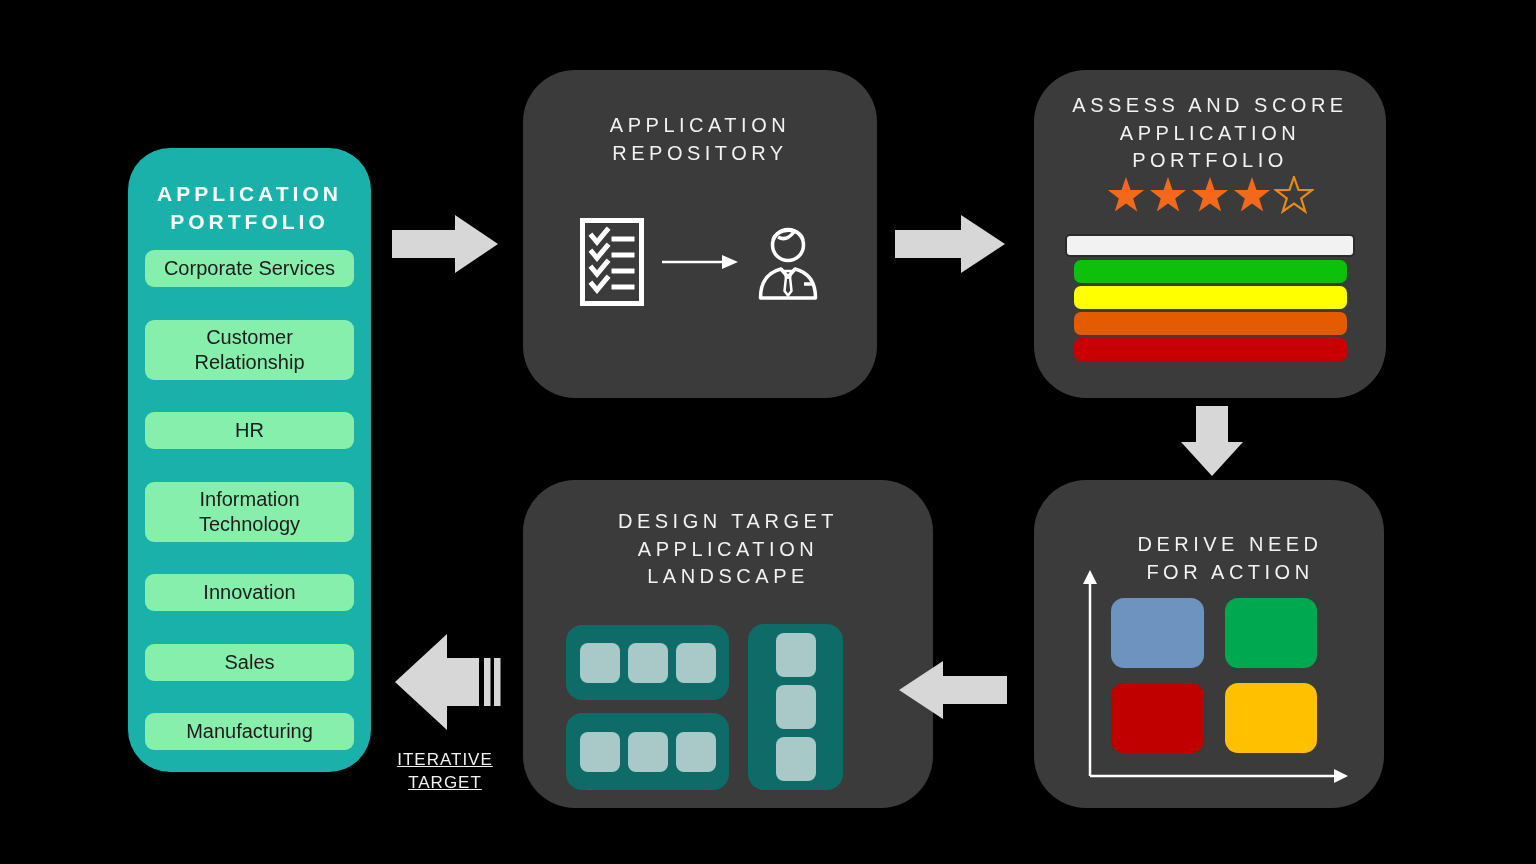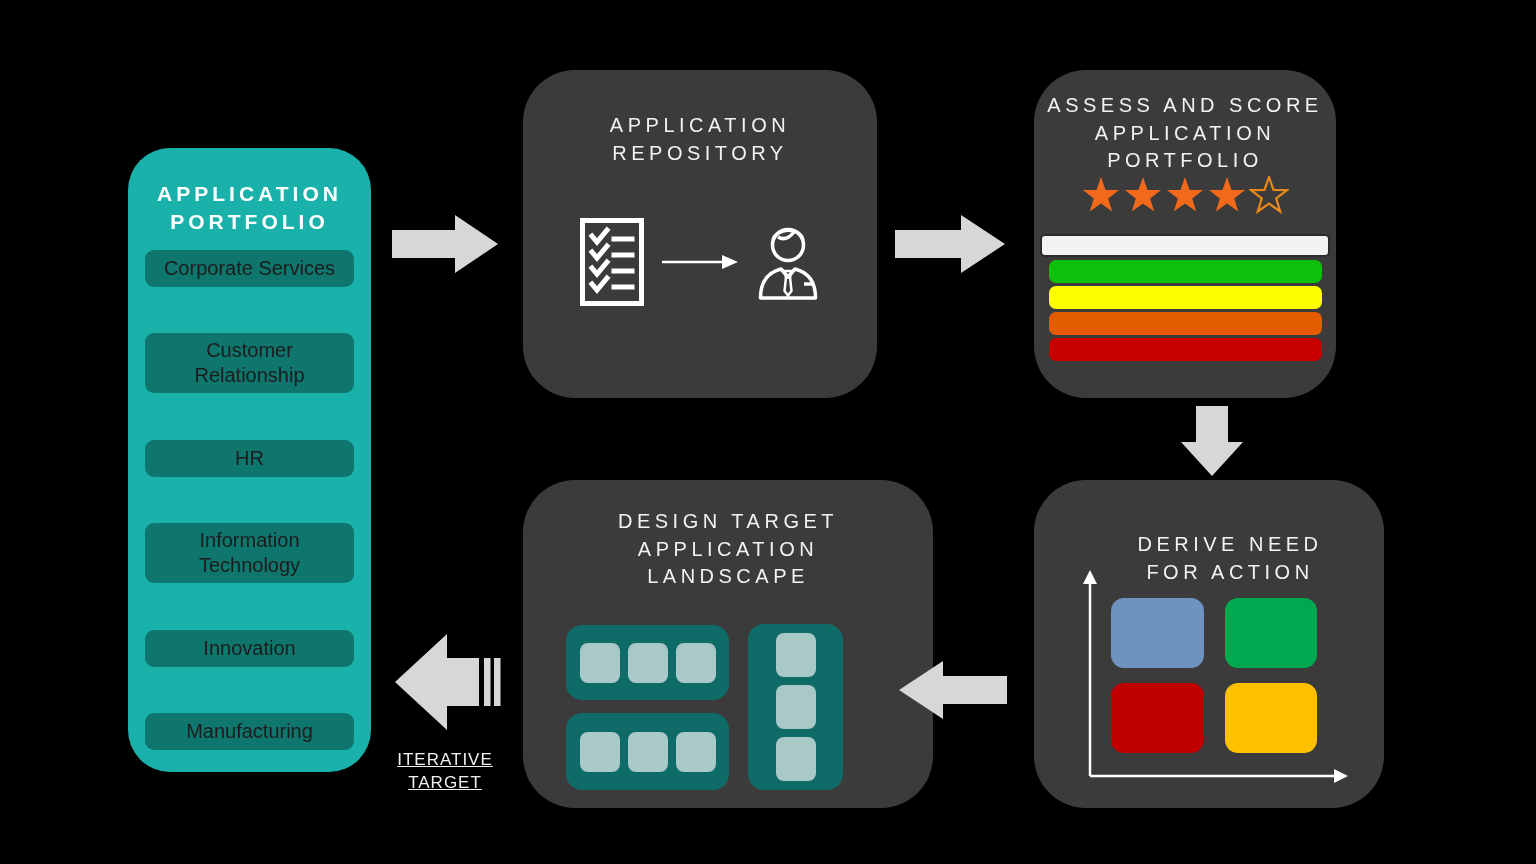--- a/index.html
+++ b/index.html
@@ -19,35 +19,35 @@
     text-align:center; color:#FFFFFF; font-size:21px; font-weight:bold;
     letter-spacing:4px; line-height:1.32;
   }
   .portfolio-title span{ display:block; }
   .portfolio-items{
     position:absolute; top:102px; left:17px; right:17px; bottom:22px;
     display:flex; flex-direction:column; justify-content:space-between;
   }
   .p-item{
     min-height:37px; display:flex; align-items:center; justify-content:center;
-    background:#0f766e; border-radius:9px; padding:5px 12px;
+    background:#86efac; border-radius:9px; padding:5px 12px;
     color:#1C1C1C; font-size:20px; text-align:center; line-height:1.25;
   }
   
   .box{
     position:absolute; background:#3B3B3B; border-radius:52px;
   }
   .box-title{
     position:absolute; left:0; width:100%; text-align:center;
     color:#F2F2F2; font-size:20px; font-weight:500;
     letter-spacing:4.5px; line-height:1.38;
   }
   .box-title span{ display:block; }
   .repo  { left:523px; top:70px;  width:354px; height:328px; }
-  .assess{ left:1034px; top:70px; width:302px; height:328px; }
+  .assess{ left:1034px; top:70px; width:352px; height:328px; }
   .derive{ left:1034px; top:480px; width:350px; height:328px; }
   .design{ left:523px; top:480px; width:410px; height:328px; }
 
   .repo  .box-title{ top:42px; }
   .assess.box .box-title{ top:22px; }
   .derive .box-title{ top:51px;padding-left:42px; }
   .design .box-title{ top:28px; }
 
   
   .repo-icons{
@@ -101,20 +101,21 @@
     <h2 class="portfolio-title">
       <span>APPLICATION</span>
       <span>PORTFOLIO</span>
     </h2>
     <div class="portfolio-items">
       <div class="p-item">Corporate Services</div>
       <div class="p-item">Customer Relationship</div>
       <div class="p-item">HR</div>
       <div class="p-item">Information Technology</div>
       <div class="p-item">Innovation</div>
+      <div class="p-item">Sales</div>
       <div class="p-item">Manufacturing</div>
     </div>
   </section>
 
   <section class="box repo">
     <h2 class="box-title">
       <span>APPLICATION</span>
       <span>REPOSITORY</span>
     </h2>
     <div class="repo-icons">

